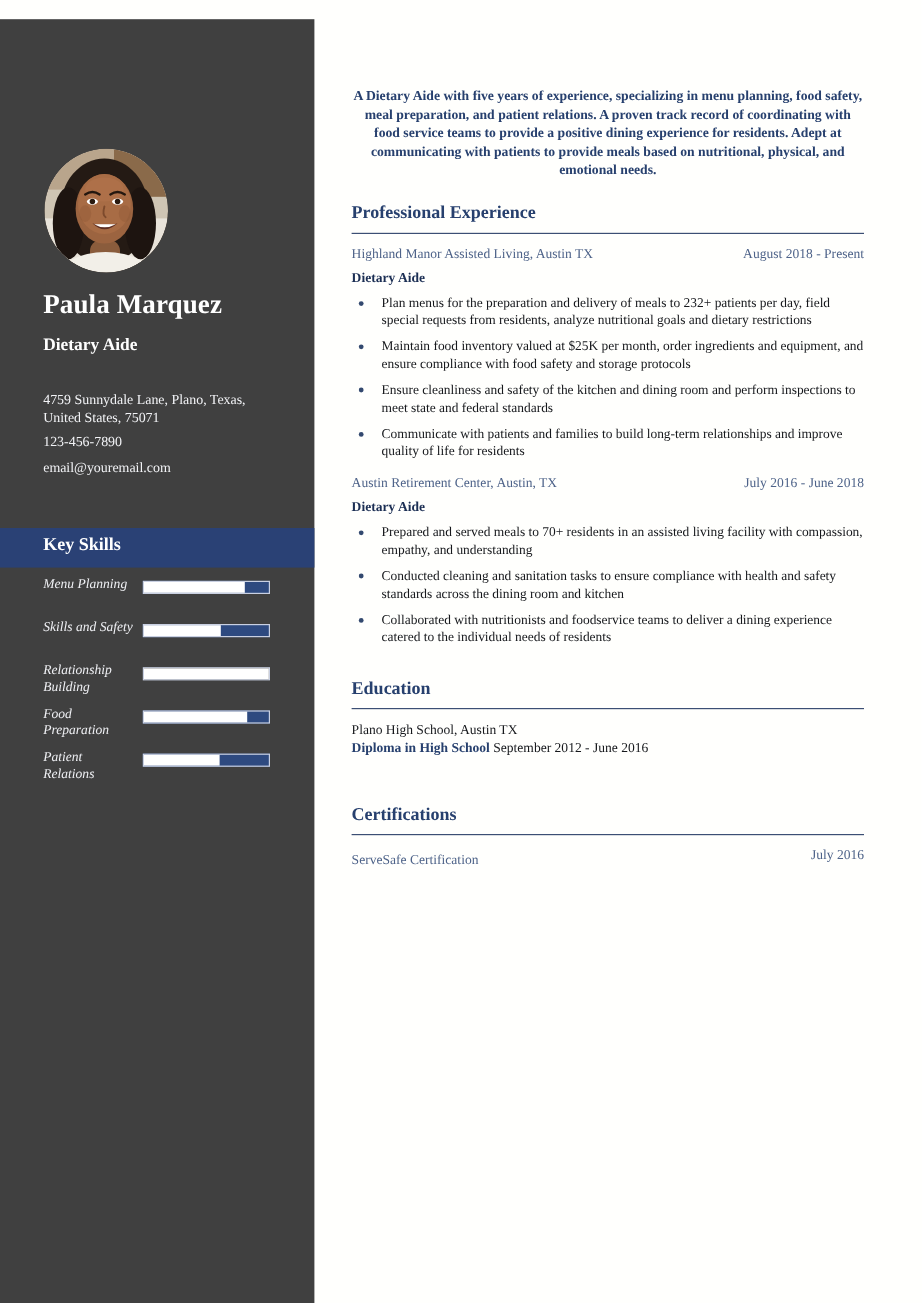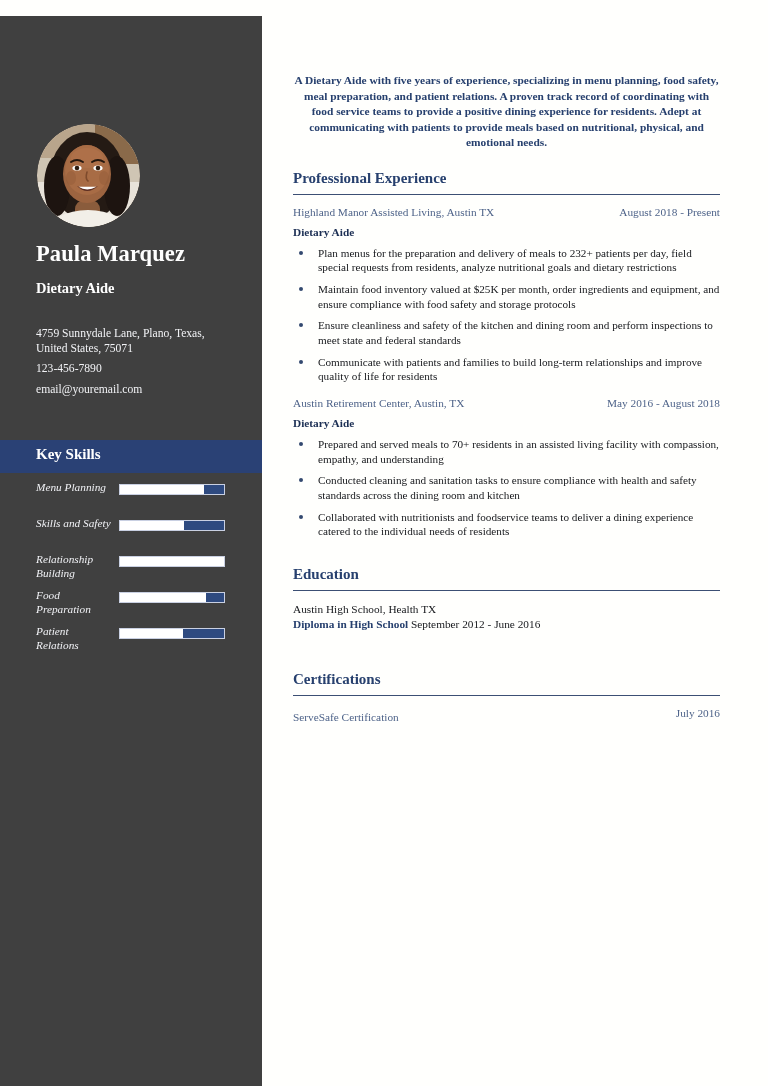--- a/index.html
+++ b/index.html
@@ -374,35 +374,35 @@
           <li>Plan menus for the preparation and delivery of meals to 232+  patients per day, field special requests from residents, analyze  nutritional goals and dietary restrictions</li>
           <li>Maintain food inventory valued at $25K per month, order ingredients  and equipment, and ensure compliance with food safety and storage  protocols</li>
           <li>Ensure cleanliness and safety of the kitchen and dining room and perform inspections to meet state and federal standards</li>
           <li>Communicate with patients and families to build long-term relationships and improve quality of life for residents</li>
         </ul>
       </div>
 
       <div class="job" style="margin-top:13px;">
         <div class="job-head">
           <span class="job-org">Austin Retirement Center, Austin, TX</span>
-          <span class="job-date">May 2016 - August 2018</span>
+          <span class="job-date">July 2016 - June 2018</span>
         </div>
         <div class="job-title">Dietary Aide</div>
         <ul class="bullets">
           <li>Prepared and served meals to 70+ residents in an assisted living facility with compassion, empathy, and understanding</li>
           <li>Conducted cleaning and sanitation tasks to ensure compliance with health and safety standards across the dining room and kitchen</li>
           <li>Collaborated with nutritionists and foodservice teams to deliver a  dining experience catered to the individual needs of residents</li>
         </ul>
       </div>
     </div>
 
     <div class="section" style="top:566px;">
       <div class="section-title">Education</div>
       <div class="section-rule"></div>
-      <div class="edu-school">Austin High School, Health TX</div>
+      <div class="edu-school">Plano High School, Austin TX</div>
       <div class="edu-line2"><span class="edu-degree">Diploma in High School</span><span class="edu-dates"> September 2012 - June 2016</span></div>
     </div>
 
     <div class="section" style="top:671px;">
       <div class="section-title">Certifications</div>
       <div class="section-rule"></div>
       <div class="cert-row">
         <span class="cert-name">ServeSafe Certification</span>
         <span class="cert-date">July 2016</span>
       </div>

